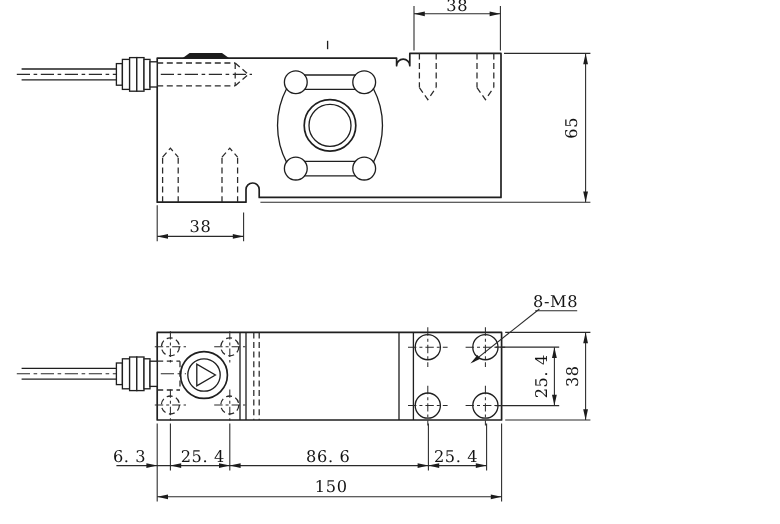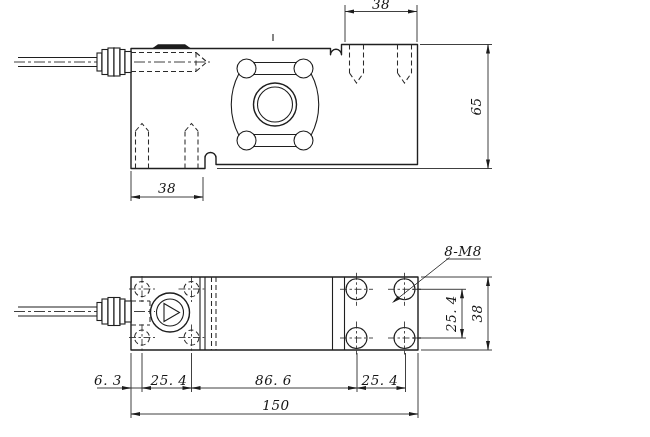--- a/index.html
+++ b/index.html
@@ -1,20 +1,19 @@
 <!DOCTYPE html>
 <html><head>
 <meta charset="utf-8">
 <style>
   html,body { margin:0; padding:0; background:#ffffff; }
   .sheet {
     width:556px; height:437px; background:#ffffff;
     position:relative; overflow:hidden;
     font-family:"DejaVu Serif", serif;
-    font-style:italic;
   }
   svg { display:block; }
   
   .o  { stroke:#1f1f1f; stroke-width:1.4; fill:none; stroke-linejoin:round; }
   .t  { stroke:#1f1f1f; stroke-width:1.1; fill:none; }
   .hd { stroke:#2a2a2a; stroke-width:1.05; fill:none; stroke-dasharray:5 3; }
   .cl { stroke:#2a2a2a; stroke-width:0.9; fill:none; stroke-dasharray:11 3 3 3; }
   .xc { stroke:#2a2a2a; stroke-width:0.85; fill:none; stroke-dasharray:7 2.5 2.5 2.5; }
   .d  { stroke:#2a2a2a; stroke-width:0.9; fill:none; }
   .ar { fill:#1c1c1c; stroke:none; }

